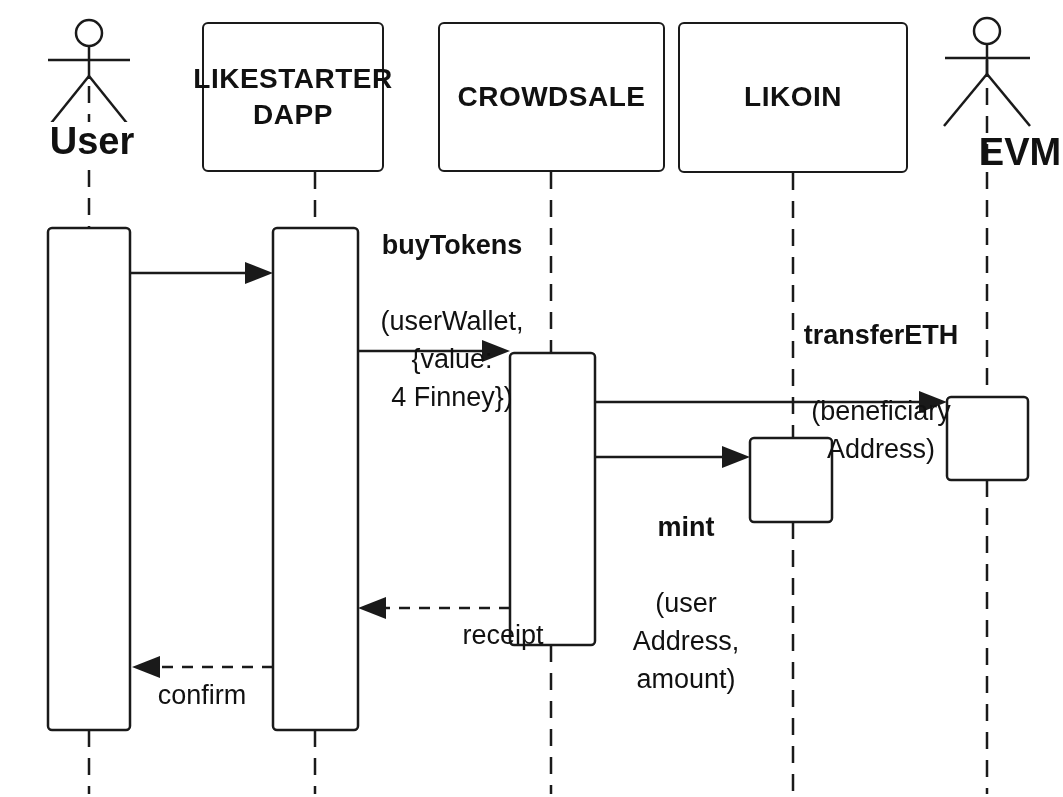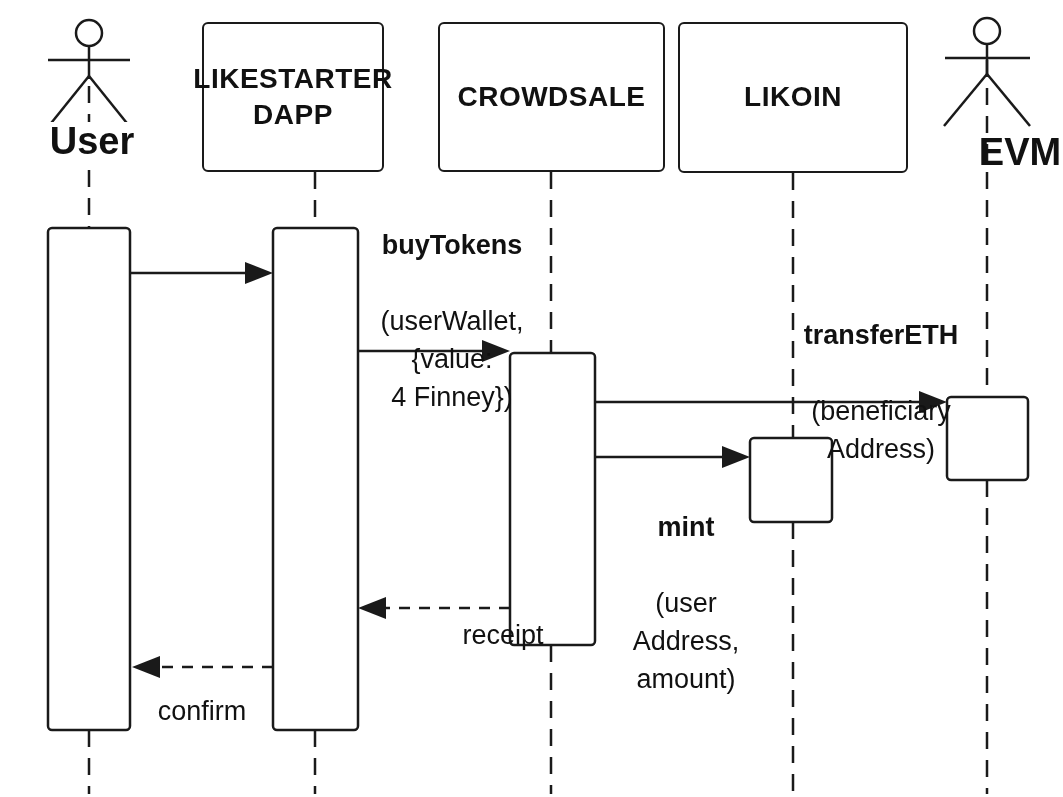--- a/index.html
+++ b/index.html
@@ -59,21 +59,21 @@
     font-size: 27px;
     line-height: 38px;
     white-space: pre-line;
   }
   .msg-name { font-weight: 700; }
   #msg-like        { left: 201px; top: 283px; }
   #msg-buytokens   { left: 452px; top: 188px; }
   #msg-transfereth { left: 881px; top: 278px; }
   #msg-mint        { left: 686px; top: 470px; }
   #msg-receipt     { left: 455px; top: 616px; margin-left: 48px; }
-  #msg-confirm     { left: 202px; top: 692px; }
+  #msg-confirm     { left: 202px; top: 676px; }
 </style>
 </head>
 <body>
 
 <div id="canvas">
 
   <svg id="lines-layer" width="1063" height="797" viewBox="0 0 1063 797" fill="none" stroke="#1a1a1a" stroke-width="2.5">
 
     <g stroke-dasharray="17 11">
       <line x1="89" y1="86" x2="89" y2="228"></line>

